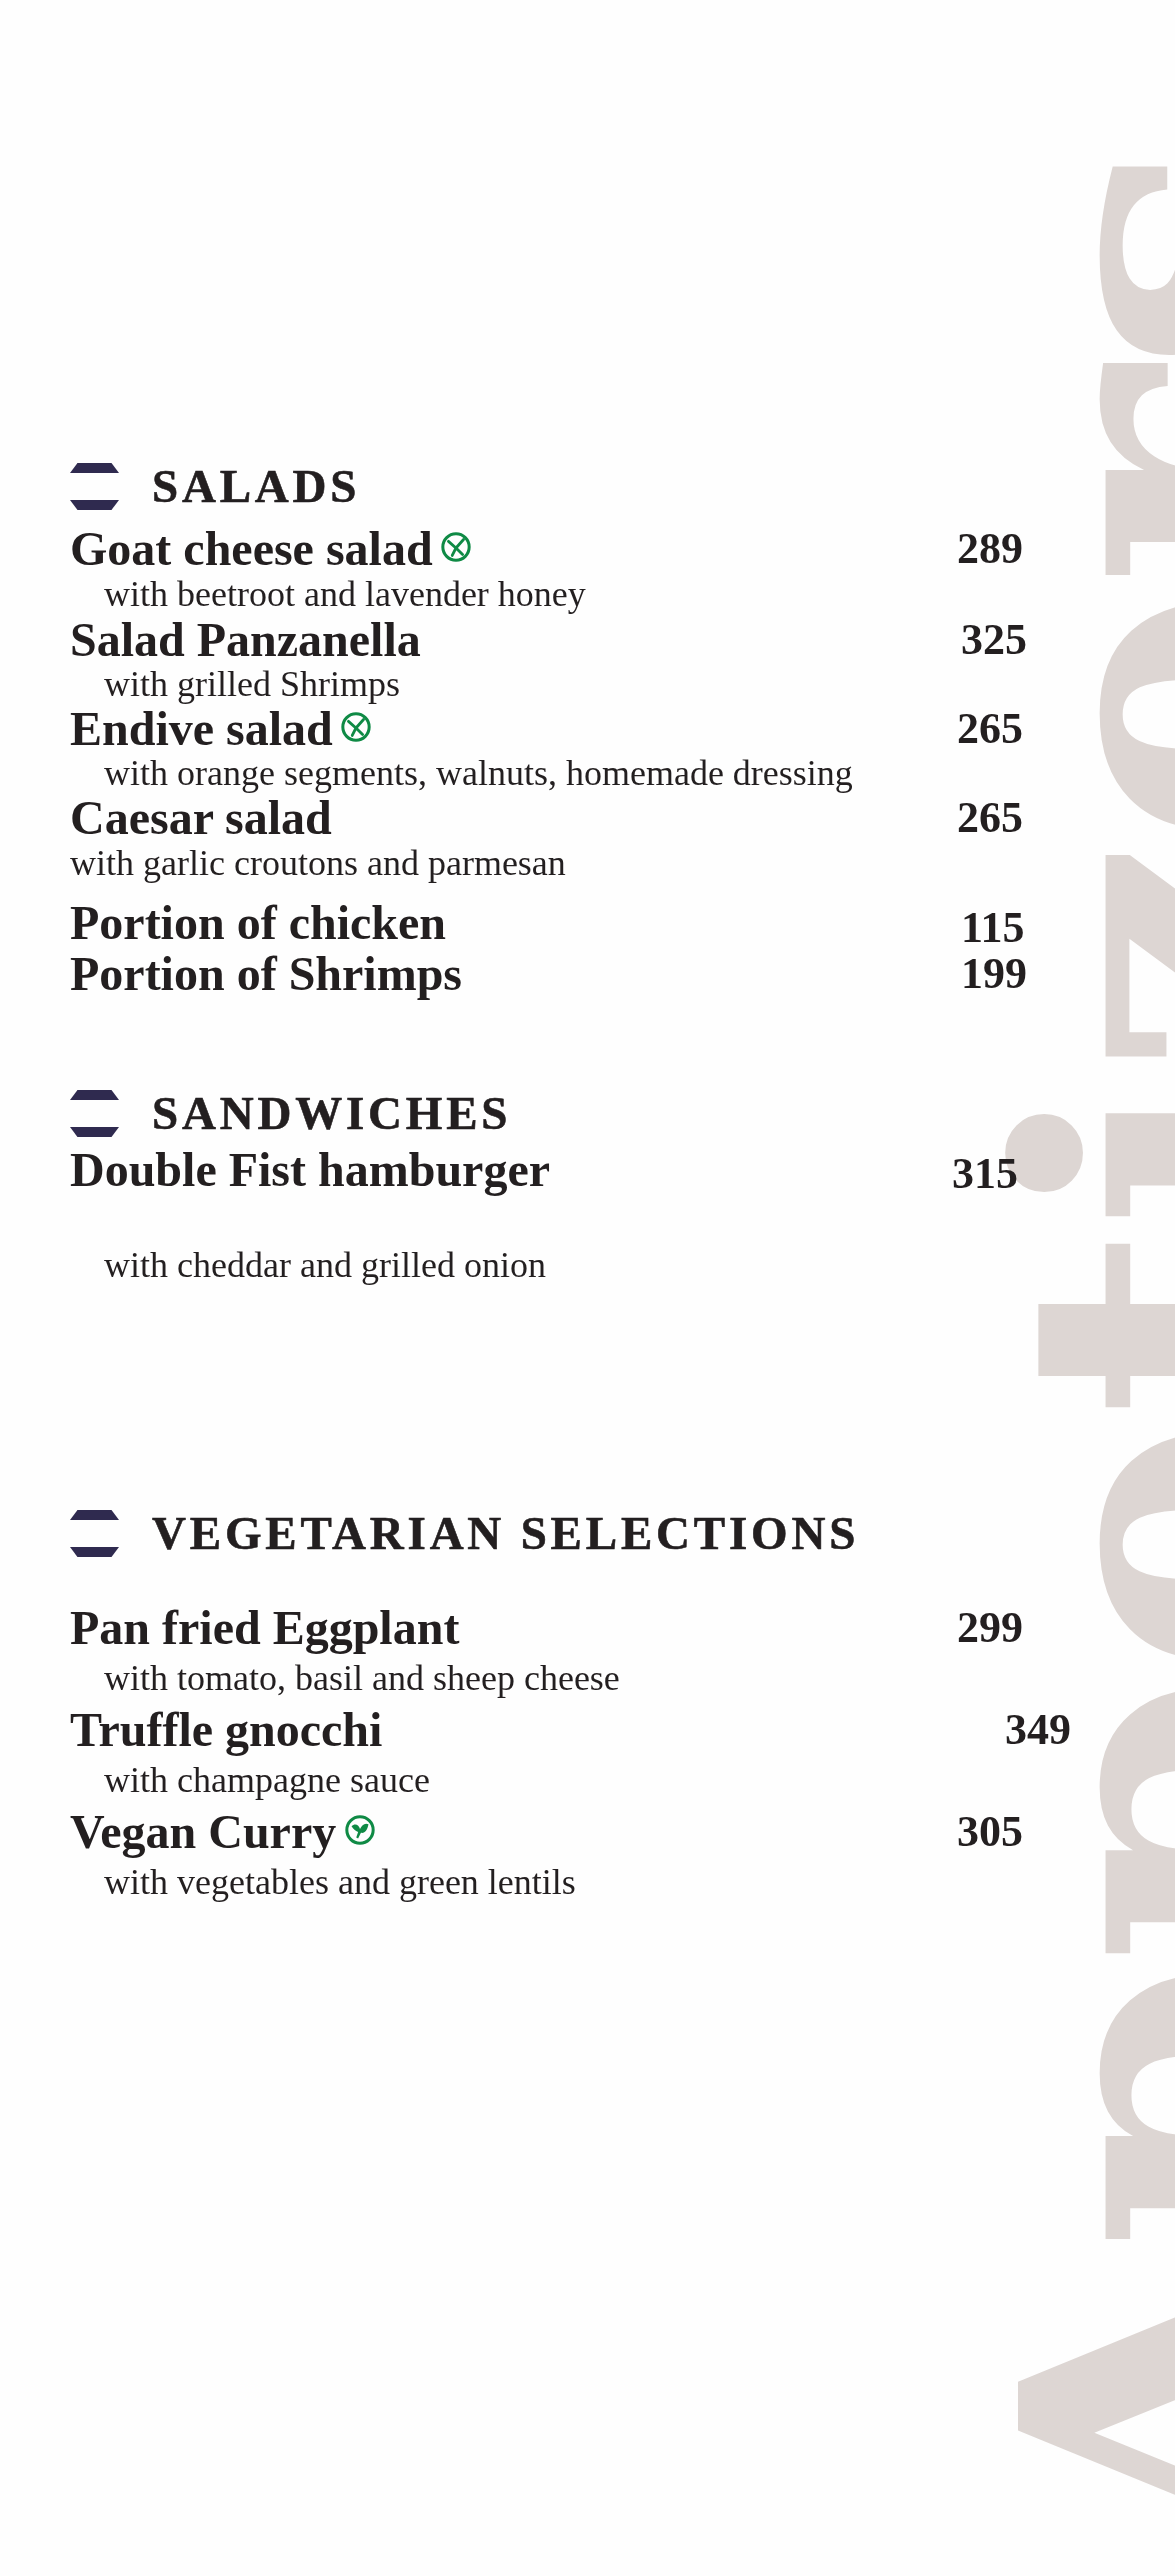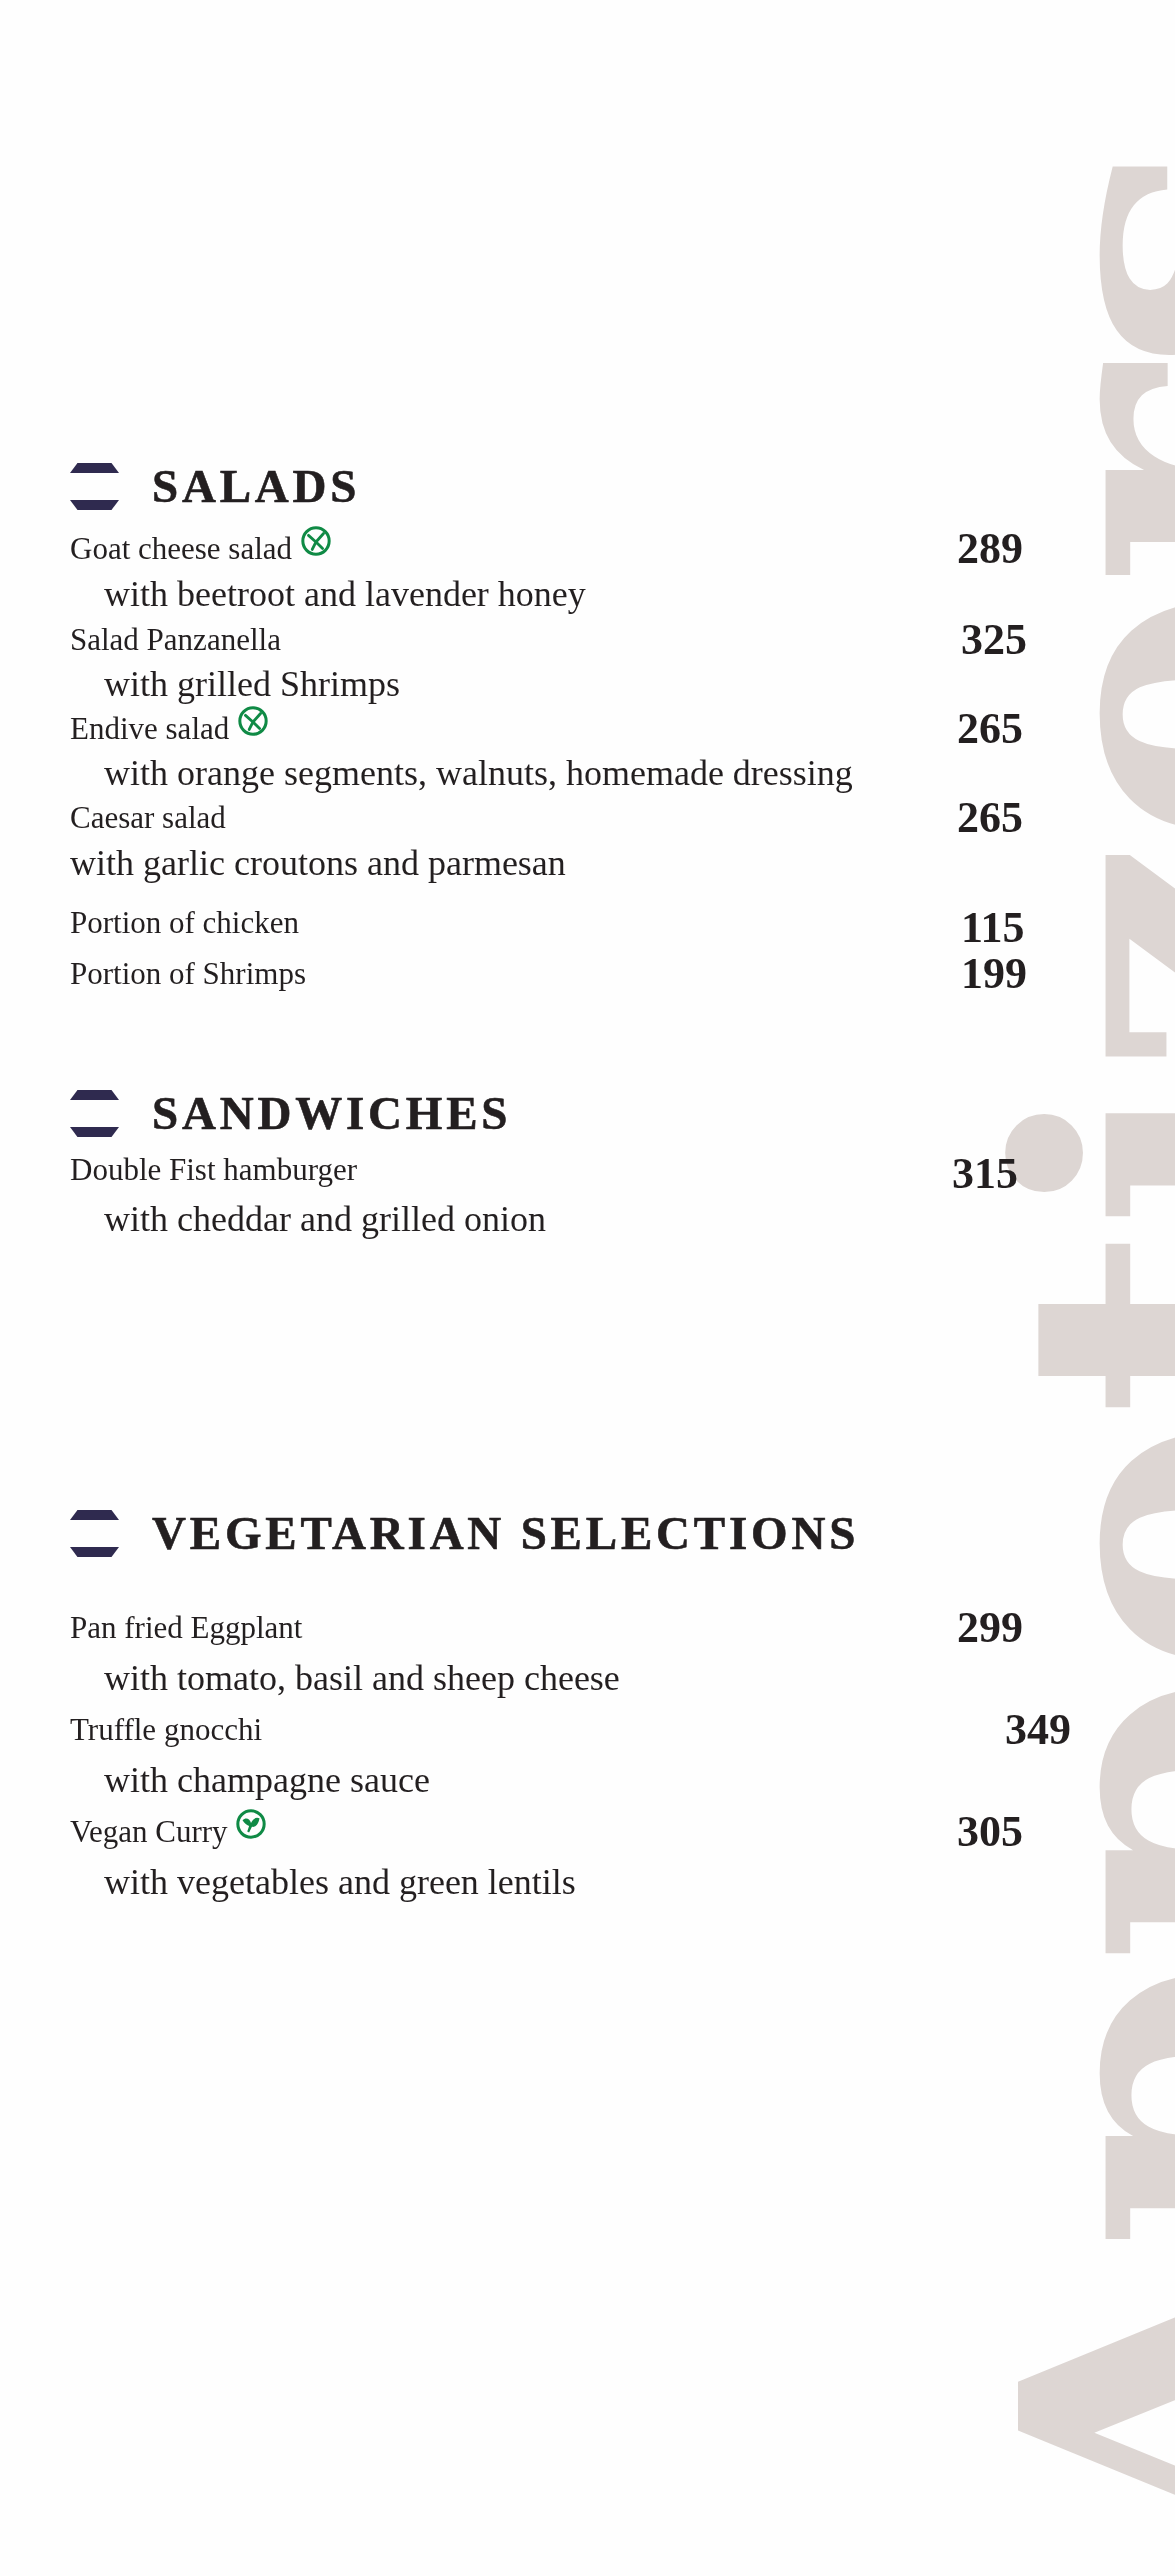--- a/index.html
+++ b/index.html
@@ -81,22 +81,22 @@
       font-weight: bold;
       color: #231f20;
       white-space: nowrap;
       -webkit-text-stroke: 0.6px #231f20;
     }
     .item {
       position: relative;
       width: 958px;
     }
     .item-name {
-      font-size: 31px;
-      font-weight: normal;
+      font-size: 48px;
+      font-weight: bold;
       line-height: 47px;
       height: 47px;
       white-space: nowrap;
     }
     .item-price {
       position: absolute;
       top: 0;
       font-size: 44px;
       font-weight: bold;
       line-height: 47px;
@@ -179,21 +179,21 @@
         <div class="bar-top"></div>
           <div class="bar-bot"></div>
       </div>
       <div class="section-title">SANDWICHES</div>
     </div>
 
 
     <div class="item">
       <div class="item-name">Double Fist hamburger</div>
       <div class="item-price" style="left:882px; top:3.8px;">315</div>
-      <div class="item-desc" style="line-height:53px;">with cheddar and grilled onion</div>
+      <div class="item-desc" style="line-height:53px;margin-top:46px;">with cheddar and grilled onion</div>
     </div>
   </div>
 
   <div class="section" style="top:1500px;">
     <div class="section-header">
       <div class="cat-icon">
         <div class="bar-top"></div>
           <div class="bar-bot"></div>
       </div>
       <div class="section-title">VEGETARIAN SELECTIONS</div>

